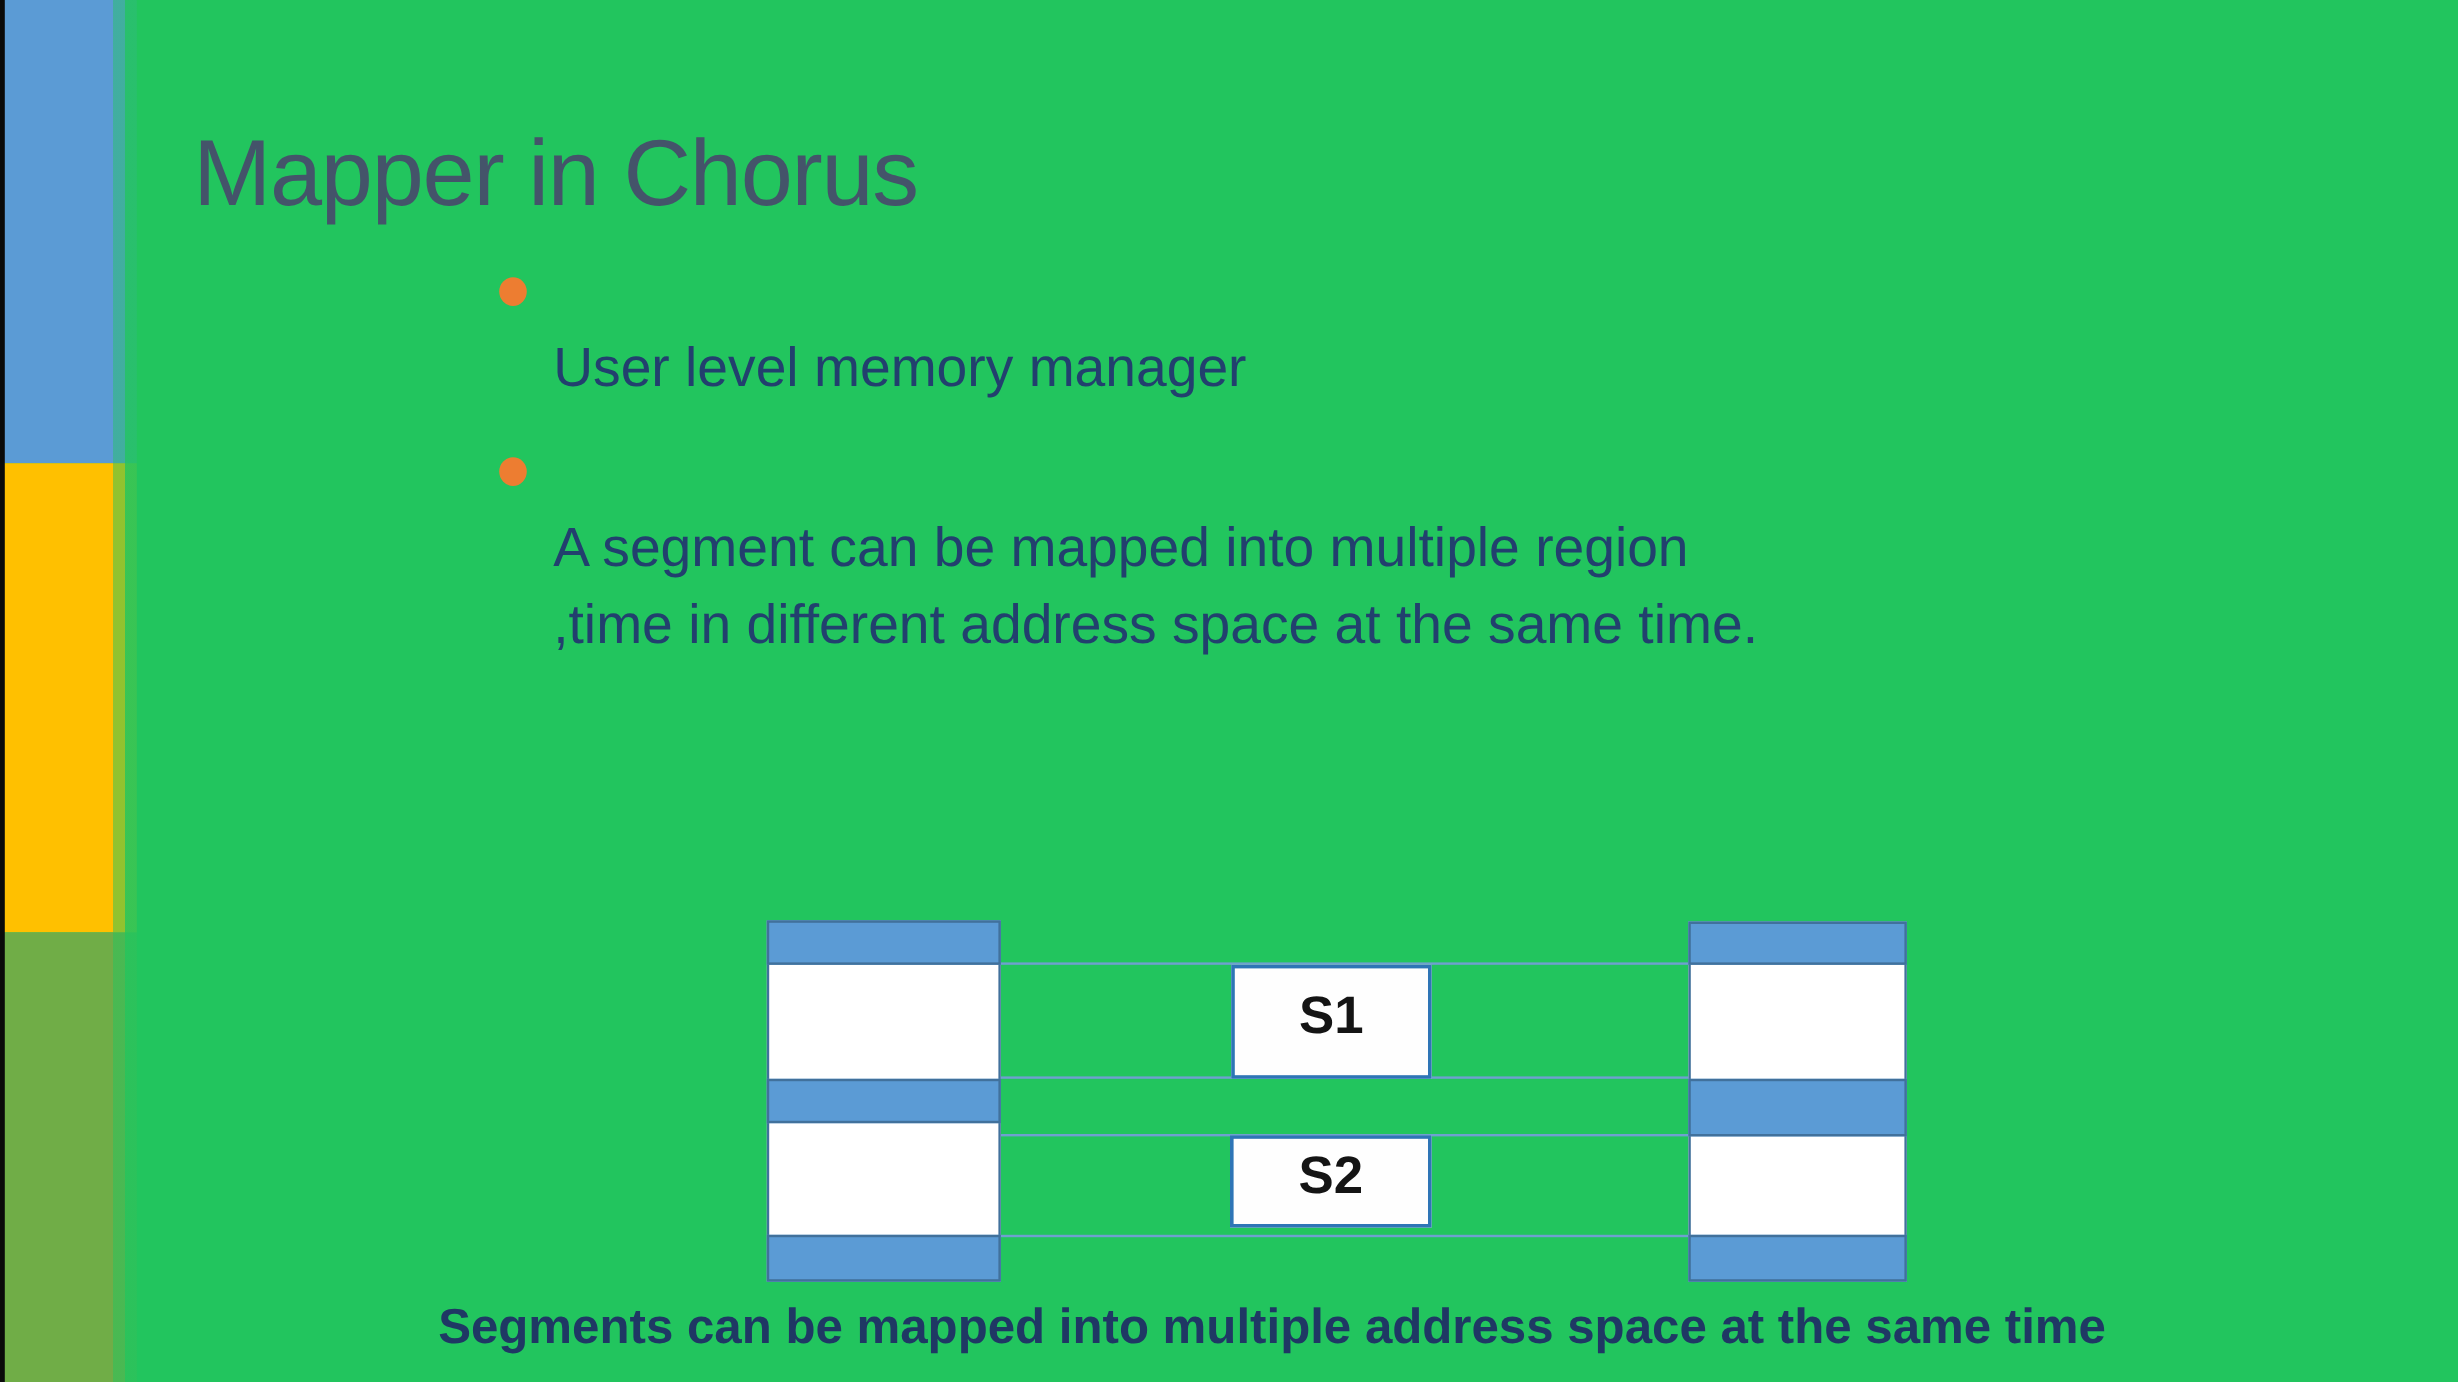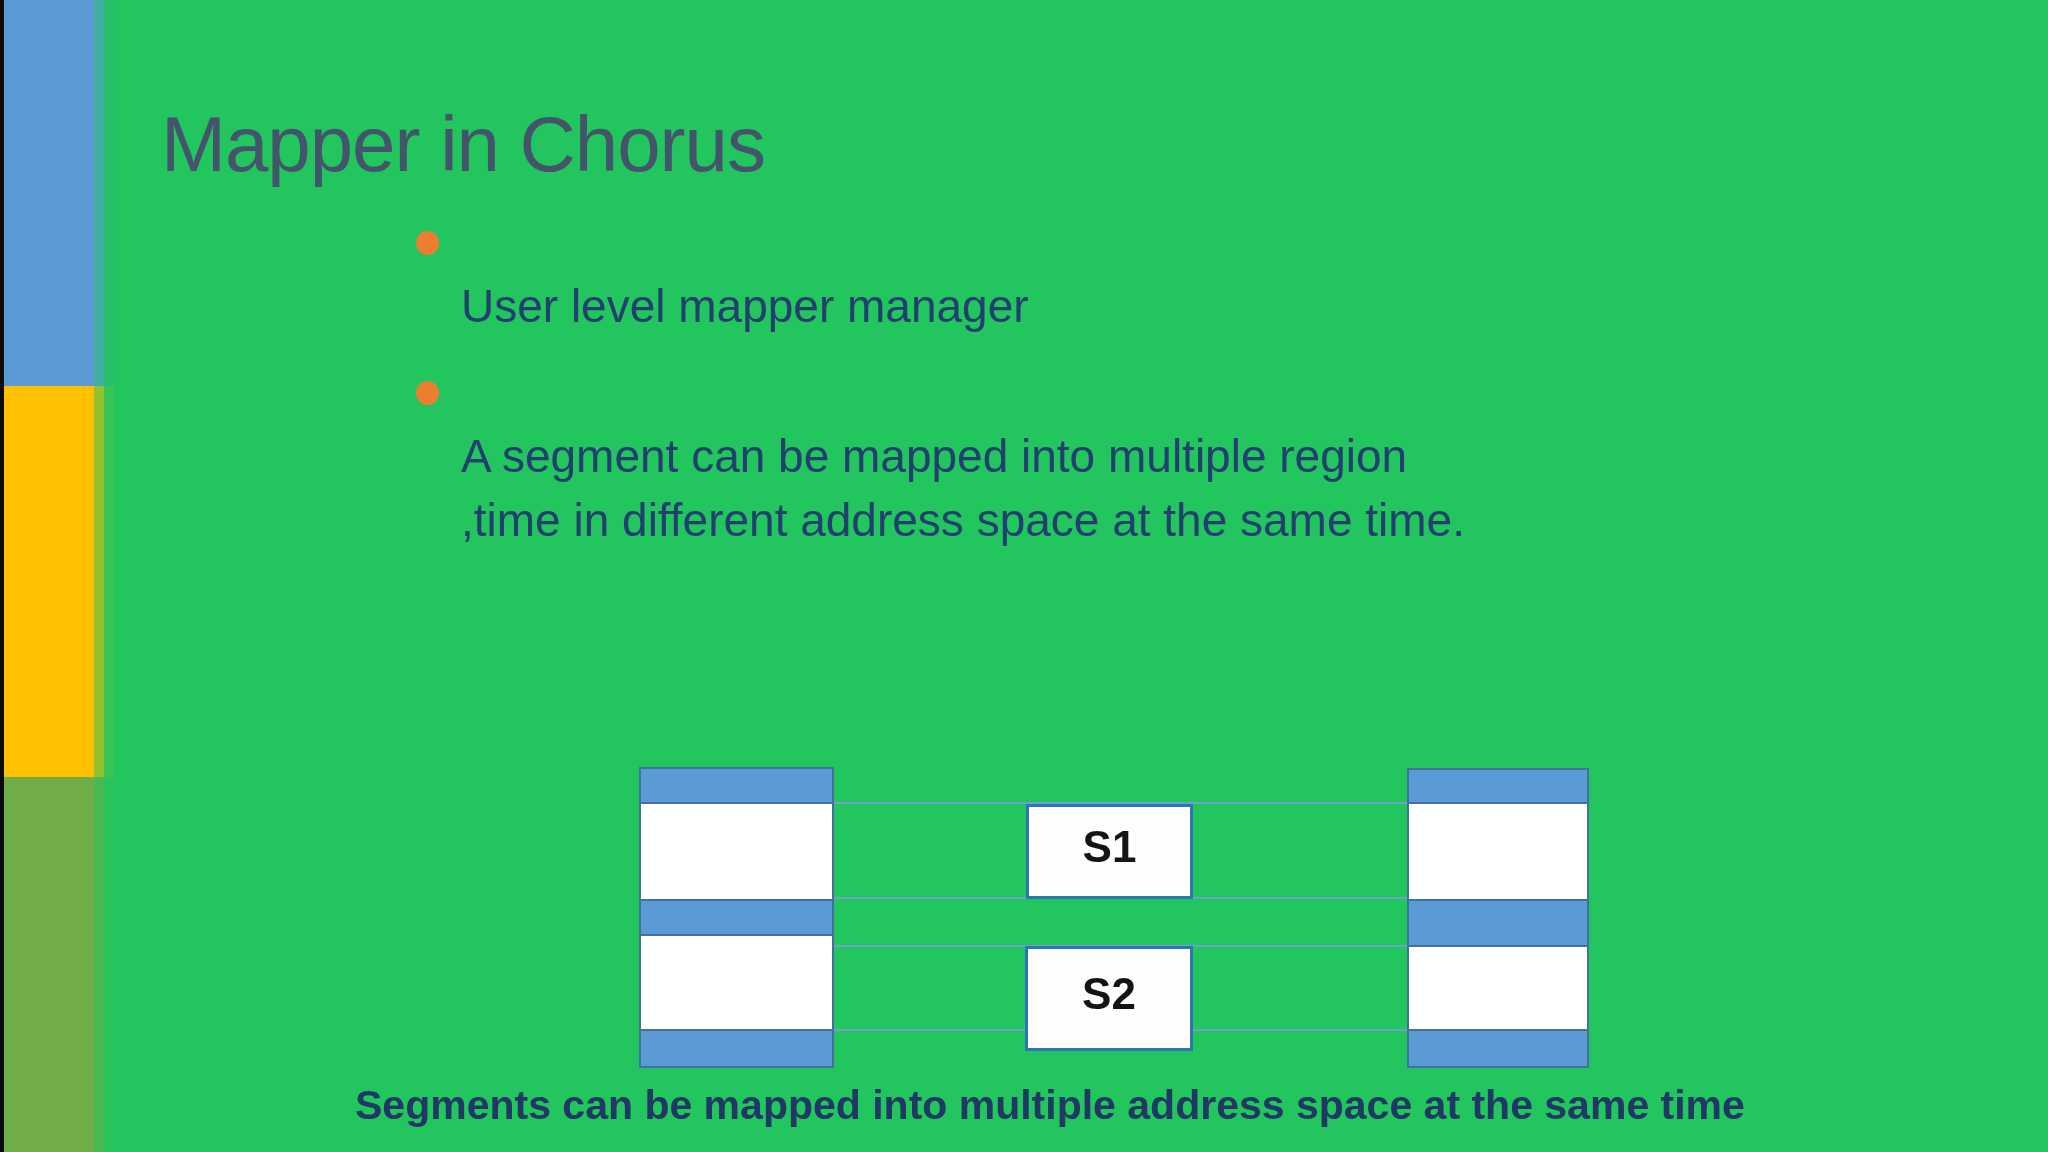--- a/index.html
+++ b/index.html
@@ -63,47 +63,47 @@
   .col-right .bar-mid{top:129px;height:48px;}
   .col-right .bar-bot{bottom:-2px;height:39px;}
 
   .seg-box{
     position:absolute;background:#fefefe;border:3px solid #2e75b6;
     box-sizing:border-box;z-index:3;
     display:flex;align-items:center;justify-content:center;
     font-size:44px;font-weight:bold;color:#141414;
   }
   .seg-s1{left:1026px;top:804px;width:167px;height:95px;text-align:center;}
-  .seg-s2{left:1025px;top:946px;width:168px;height:105px;}
+  .seg-s2{left:1025px;top:946px;width:168px;height:77px;}
   .seg-box .lbl{margin-top:-10px;}
 
   
   .caption{
     position:absolute;left:355px;top:1082px;width:1400px;
-    text-align:left;font-size:41px;font-weight:bold;color:#1f3864;
+    text-align:right;font-size:41px;font-weight:bold;color:#1f3864;
     white-space:nowrap;
   }
 </style>
 </head>
 <body>
 
 <div class="slide">
 
   <div class="edge-black"></div>
   <div class="stripe">
     <div class="seg blue"></div>
     <div class="seg yellow"></div>
     <div class="seg green"></div>
   </div>
 
   <div class="title">Mapper in Chorus</div>
 
   <div class="bullets">
     <div class="bullet">
-      <span class="dot"></span><span>User level mapper manager</span>
+      <span class="dot"></span><span>User level memory manager</span>
     </div>
     <div class="bullet">
       <span class="dot"></span><span>A segment can be mapped into multiple region
 ,time in different address space at the same time.</span>
     </div>
   </div>
 
   <div class="connector line-a"></div>
   <div class="connector line-b"></div>
   <div class="connector line-c"></div>

